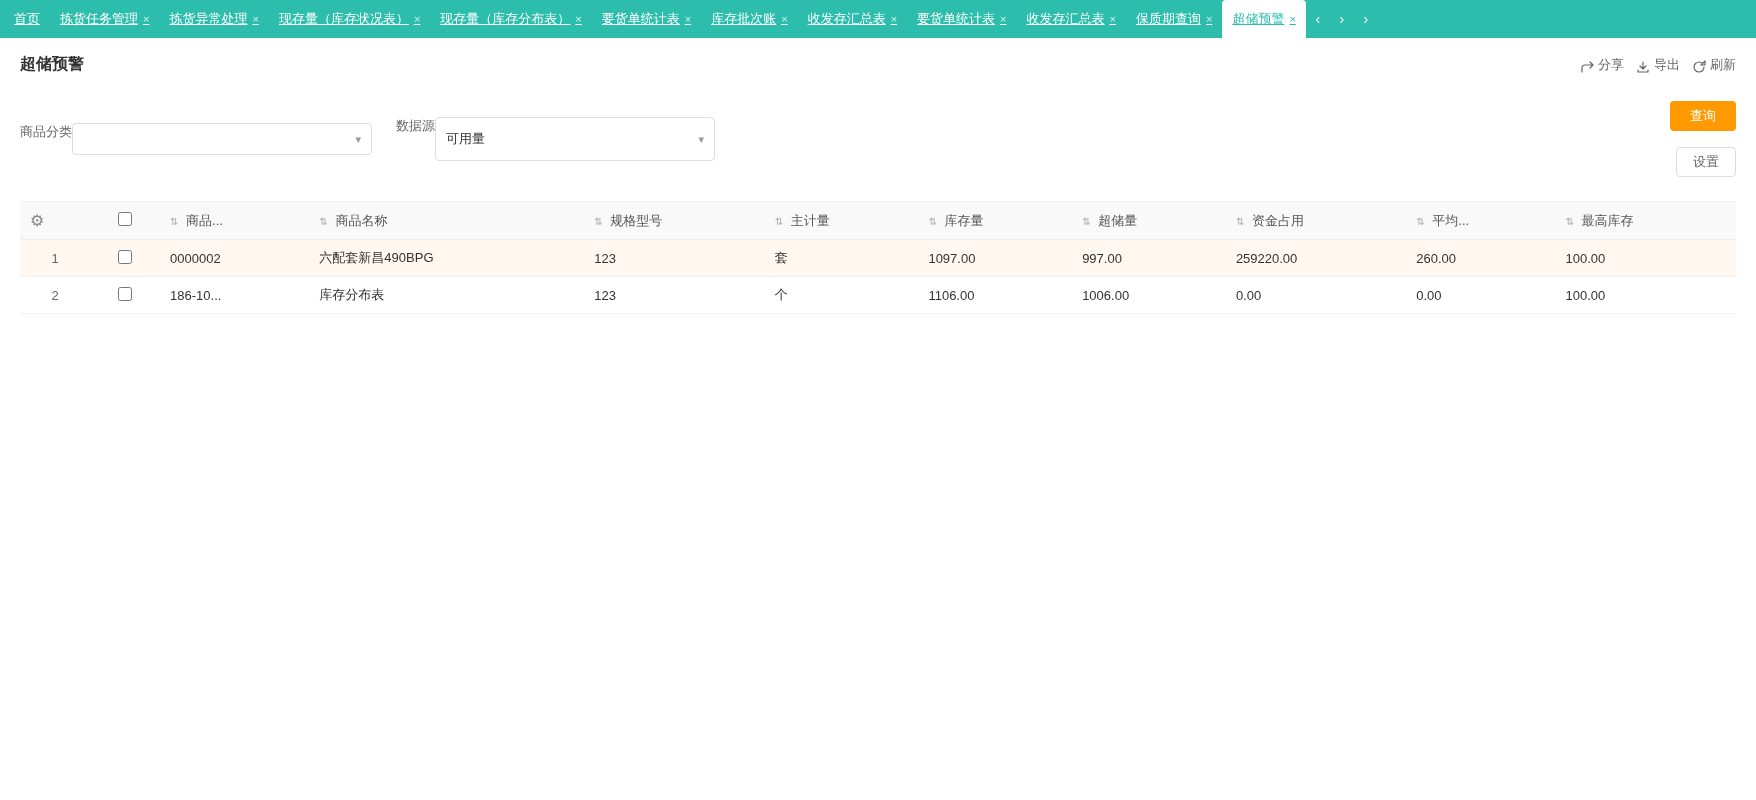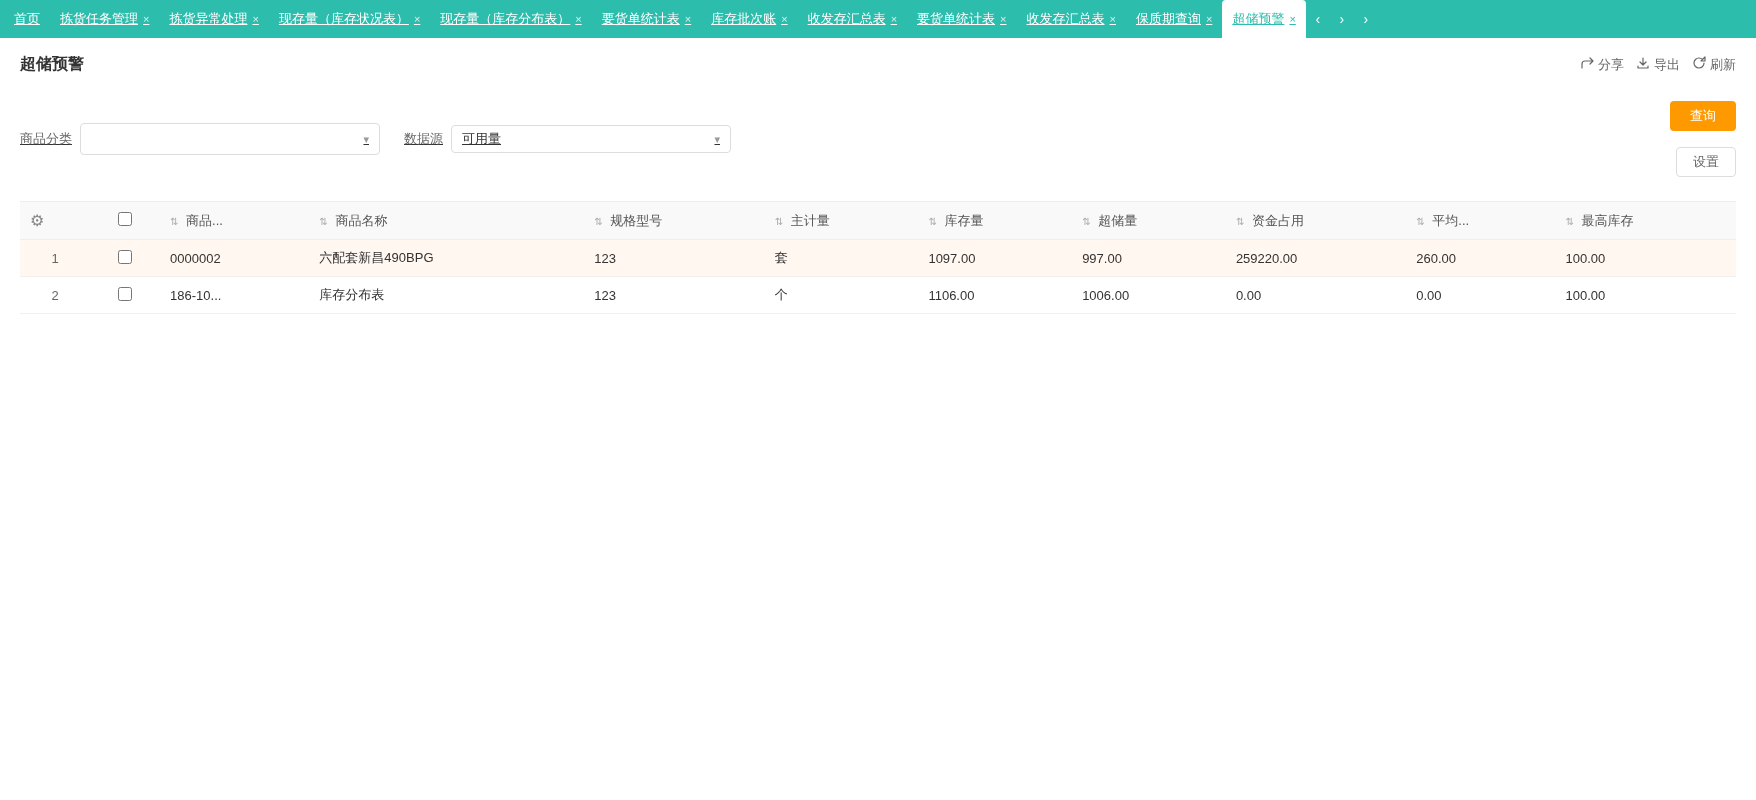--- a/index.html
+++ b/index.html
@@ -70,40 +70,39 @@
       font-weight: bold;
       color: #333;
     }
     .header-actions {
       display: flex;
       gap: 12px;
       align-items: center;
     }
     .header-action-btn {
       display: flex;
-      align-items: flex-start;
+      align-items: flex-end;
       gap: 4px;
       color: #666;
       cursor: pointer;
       font-size: 13px;
     }
 
     
     .filter-area {
       display: flex;
       align-items: center;
       gap: 24px;
       margin-bottom: 14px;
       padding: 10px 0;
     }
     .filter-item {
       display: flex;
-      align-items: center;
-      gap: 8px;
-      text-decoration: underline;
+      align-items: flex-start;
+      gap: 0;
     }
     .filter-label { color: #666; font-size: 13px; white-space: nowrap; }
     .filter-select {
       display: flex;
       align-items: center;
       border: 1px solid #ddd;
       border-radius: 4px;
       padding: 5px 10px;
       background: #fff;
       cursor: pointer;
@@ -116,21 +115,21 @@
     .filter-select-datasource {
       display: flex;
       align-items: center;
       border: 1px solid #ddd;
       border-radius: 4px;
       padding: 5px 10px;
       background: #fff;
       cursor: pointer;
       width: 280px;
       justify-content: space-between;
-      height: 28px;
+      height: 44px;
     }
     .filter-select-datasource-value { color: #333; font-size: 13px; }
 
     .btn-query {
       background: #f90;
       color: #fff;
       border: none;
       border-radius: 4px;
       padding: 6px 20px;
       font-size: 13px;

